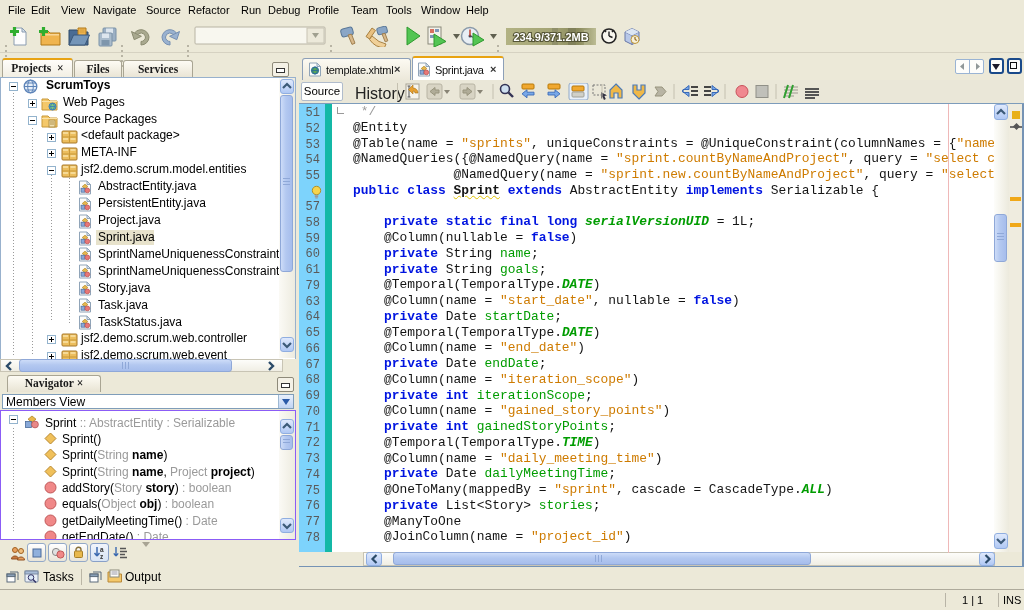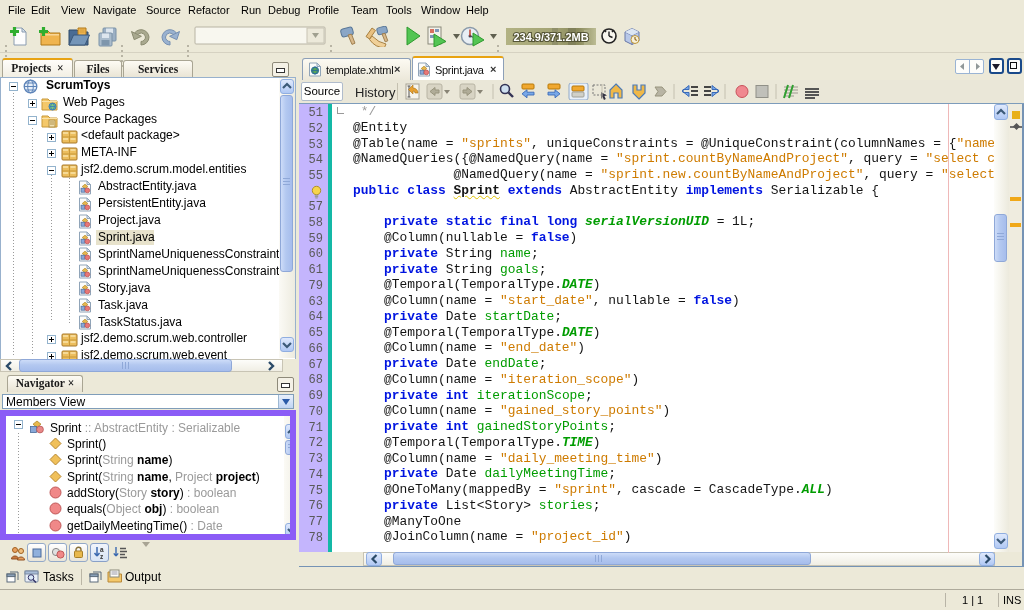--- a/index.html
+++ b/index.html
@@ -20,27 +20,27 @@
 .expbox .h{position:absolute;left:1px;top:3px;width:5px;height:1px;background:#000;}
 .expbox .v{position:absolute;left:3px;top:1px;width:1px;height:5px;background:#000;}
 .vdot{position:absolute;width:1px;background-image:repeating-linear-gradient(to bottom,#9a9a9a 0 1px,transparent 1px 3px);}
 
 .sbtrack{position:absolute;background:#f3f1e8;}
 .sbthumbV{position:absolute;width:13px;background:linear-gradient(to right,#cddcf8,#b3c8f0 45%,#a6bdec);border:1px solid #8fa8d8;border-radius:6px;box-sizing:border-box;}
 .sbthumbH{position:absolute;height:13px;background:linear-gradient(#cddcf8,#b3c8f0 45%,#a6bdec);border:1px solid #8fa8d8;border-radius:6px;box-sizing:border-box;}
 .gripV{position:absolute;left:2px;width:7px;height:7px;background-image:repeating-linear-gradient(to bottom,#8fa8d8 0 1px,transparent 1px 3px);}
 .gripH{position:absolute;top:3px;width:7px;height:7px;background-image:repeating-linear-gradient(to right,#8fa8d8 0 1px,transparent 1px 3px);}
 
-#nav{position:absolute;left:0;top:410px;width:296px;height:130px;background:#fff;border:6px solid #8b5cf6;box-sizing:border-box;overflow:hidden;}
+#nav{position:absolute;left:0;top:410px;width:296px;height:130px;background:#fff;border:1px solid #8b5cf6;box-sizing:border-box;overflow:hidden;}
 .nrow{position:absolute;left:0;height:16px;font-size:12px;color:#000;white-space:nowrap;}
 .gray{color:#9a9a9a;}
 
 #etabrow{position:absolute;left:299px;top:55px;width:725px;height:25px;background:#ece9d8;}
 #etoolbar{position:absolute;left:299px;top:80px;width:725px;height:23px;background:#eae7d8;border-bottom:2px solid #7d9cbb;box-sizing:content-box;}
-#gutter{position:absolute;left:299px;top:104px;width:33px;height:449px;background:#c4b5fd;border-right:4px solid #14b8a6;box-sizing:border-box;}
+#gutter{position:absolute;left:299px;top:104px;width:33px;height:449px;background:#7dd3fc;border-right:7px solid #14b8a6;box-sizing:border-box;}
 .lnum{position:absolute;right:5px;font-size:12px;color:#5a5a5a;font-family:"Liberation Mono",monospace;height:15.75px;line-height:15.75px;}
 #code{position:absolute;left:332px;top:104px;width:662px;height:449px;background:#fff;overflow:hidden;}
 #codelines{position:absolute;left:21px;top:0;font-family:"Liberation Mono",monospace;font-size:12.9px;line-height:15.75px;color:#141414;}
 #codelines div{height:15.75px;white-space:pre;overflow:visible;}
 .b{color:#0014e0;font-weight:bold;}
 .s{color:#ce7b00;}
 .g{color:#009c00;}
 .gi{color:#009c00;font-weight:bold;font-style:italic;}
 .c{color:#9b9b9b;}
 .cls{font-weight:bold;text-decoration:underline wavy #e0c200 1px;}
@@ -362,21 +362,21 @@
     <svg class="abs" style="left:4px;top:2px" width="10" height="10" viewBox="0 0 10 10">
         <path d="M7 1 L3 5 L7 9" stroke="#2a4a68" stroke-width="2.4" fill="none"></path>
       </svg>
     <div class="sbthumbH" style="left:19px;top:0px;width:213px;border-radius:3px;"></div>
     <div class="gripH" style="left:122px;top:3px;"></div>
     <svg class="abs" style="left:266px;top:2px" width="10" height="10" viewBox="0 0 10 10">
         <path d="M3 1 L7 5 L3 9" stroke="#2a4a68" stroke-width="2.4" fill="none"></path>
       </svg>
   </div>
 
-  <div class="tab" style="left:7px;top:375px;width:76px;height:17px;line-height:15px;">Navigator <span>×</span></div>
+  <div class="tab" style="left:7px;top:375px;width:94px;height:17px;line-height:15px;">Navigator <span>×</span></div>
   <div class="minbtn" style="left:277px;top:377px;"></div>
   <div class="abs" style="left:2px;top:394px;width:292px;height:15px;border:1px solid #7f9db9;background:#fff;font-size:12px;box-sizing:border-box;">
     <span class="abs" style="left:3px;top:0px;">Members View</span>
     <div class="abs" style="right:0;top:0;width:14px;height:13px;background:linear-gradient(#e8f0fc,#c0d4f4);border-left:1px solid #9db8d2;"></div>
     <div class="abs" style="right:3px;top:4px;width:0;height:0;border:4px solid transparent;border-top:6px solid #2a5aa8;"></div>
   </div>
   <div id="nav">
     <div class="expbox" style="left:8px;top:4px">
         <div class="h"></div>
       </div>
@@ -517,21 +517,21 @@
     <svg class="abs" style="left:674px;top:7px" width="9" height="9" viewBox="0 0 9 9">
         <path d="M3 1 L7 4.5 L3 8 Z" fill="#909898"></path>
       </svg>
     <div class="abs" style="left:690px;top:3px;width:15px;height:16px;box-sizing:border-box;border:2px solid #1a4a8a;background:#fdfdfa;border-radius:3px;"></div>
     <div class="abs" style="left:693px;top:9px;width:0;height:0;border:4.5px solid transparent;border-top:6px solid #1a1a2a;"></div>
     <div class="abs" style="left:708px;top:3px;width:15px;height:16px;box-sizing:border-box;border:2px solid #1a4a8a;background:#fdfdfa;border-radius:3px;"></div>
     <div class="abs" style="left:711px;top:7px;width:7px;height:7px;box-sizing:border-box;border:1.5px solid #111;"></div>
   </div>
   <div id="etoolbar">
     <div class="abs" style="left:2px;top:2px;width:42px;height:19px;box-sizing:border-box;border:1px solid #b0bccc;border-radius:2px;background:#fefefc;text-align:center;font-size:11.5px;line-height:17px;">Source</div>
-    <span class="abs" style="left:56px;top:5px;font-size:13px;color:#222;">History</span>
+    <span class="abs" style="left:56px;top:5px;font-size:16px;color:#222;">History</span>
     <div class="abs" style="left:98px;top:3px;width:1px;height:17px;background:#c4c0b0;"></div>
     <svg class="abs" style="left:106px;top:3px" width="620" height="17" viewBox="0 0 620 17">
 
       <g>
           <rect x="1" y="1" width="13" height="15" fill="#f6f4ec" stroke="#a8a494"></rect>
           <path d="M4 3 v11 M2.5 3 h3 M2.5 14 h3" stroke="#555" fill="none"></path>
           <path d="M13 10 a5 5 0 0 0 -5 -5 l0 -3 -4.5 4.5 4.5 4.5 0 -3 a2 2 0 0 1 2 2 z" fill="#e8a030" stroke="#a87010" stroke-width="0.6"></path>
         </g>
 
       <g transform="translate(22,0)">

